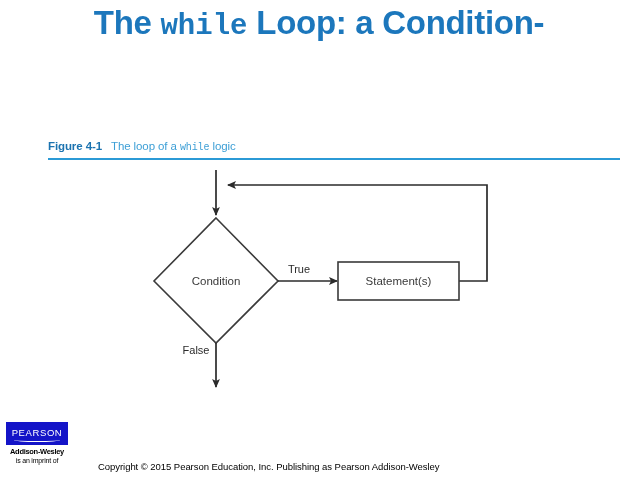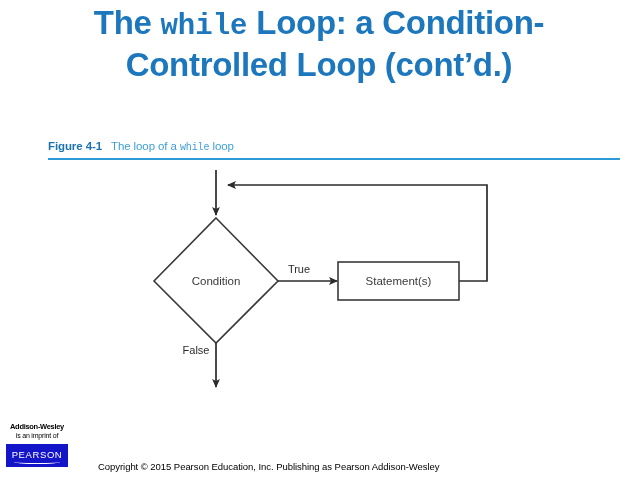--- a/index.html
+++ b/index.html
@@ -149,25 +149,24 @@
     margin-left: 20px;
   }
 </style>
 </head>
 <body>
 
 <div id="slide">
 
   <div id="slide-title">
     <span><span>The </span><span class="mono">while</span><span> Loop: a Condition-</span></span><br>
-    <span>Controlled Loop (cont’d.)</span>
   </div>
 
   <div id="figure-caption">
-    <span class="fig-num">Figure 4-1</span><span class="fig-text"><span>The loop of a </span><span class="mono">while</span><span> loop</span></span>
+    <span class="fig-num">Figure 4-1</span><span class="fig-text"><span>The loop of a </span><span class="mono">while</span><span> logic</span></span>
   </div>
 
   <div id="figure-rule"></div>
 
   <svg id="flowchart" viewBox="0 0 638 240" width="638" height="240">
     <defs>
       <marker id="arrowhead" markerWidth="9" markerHeight="9" refX="8" refY="4.5" orient="auto" markerUnits="userSpaceOnUse">
         <path d="M0,0.6 L9,4.5 L0,8.4 L2,4.5 Z" fill="#2b2b2b"></path>
       </marker>
     </defs>
@@ -183,25 +182,25 @@
     <text x="299" y="108" text-anchor="middle" font-family="Liberation Sans, sans-serif" font-size="11" fill="#2b2b2b">True</text>
 
     <rect x="338" y="97" width="121" height="38" fill="#ffffff" stroke="#3a3a3a" stroke-width="1.6"></rect>
     <text x="398.5" y="120" text-anchor="middle" font-family="Liberation Sans, sans-serif" font-size="11.5" fill="#3a3a3a">Statement(s)</text>
 
     <line x1="216" y1="178" x2="216" y2="222" stroke="#2b2b2b" stroke-width="1.7" marker-end="url(#arrowhead)"></line>
     <text x="196" y="189" text-anchor="middle" font-family="Liberation Sans, sans-serif" font-size="11" fill="#2b2b2b">False</text>
   </svg>
 
   <div id="pearson-logo">
+    <div id="logo-pearson">
+      <span>PEARSON</span>
+      <span class="swoosh"></span>
+    </div>
     <div id="logo-imprint">
       <span class="l1">Addison-Wesley</span>
       <span class="l2">is an imprint of</span>
     </div>
-    <div id="logo-pearson">
-      <span>PEARSON</span>
-      <span class="swoosh"></span>
-    </div>
   </div>
 
   <div id="copyright">Copyright © 2015 Pearson Education, Inc. Publishing as Pearson Addison-Wesley</div>
 
 </div>
 
 </body></html>

